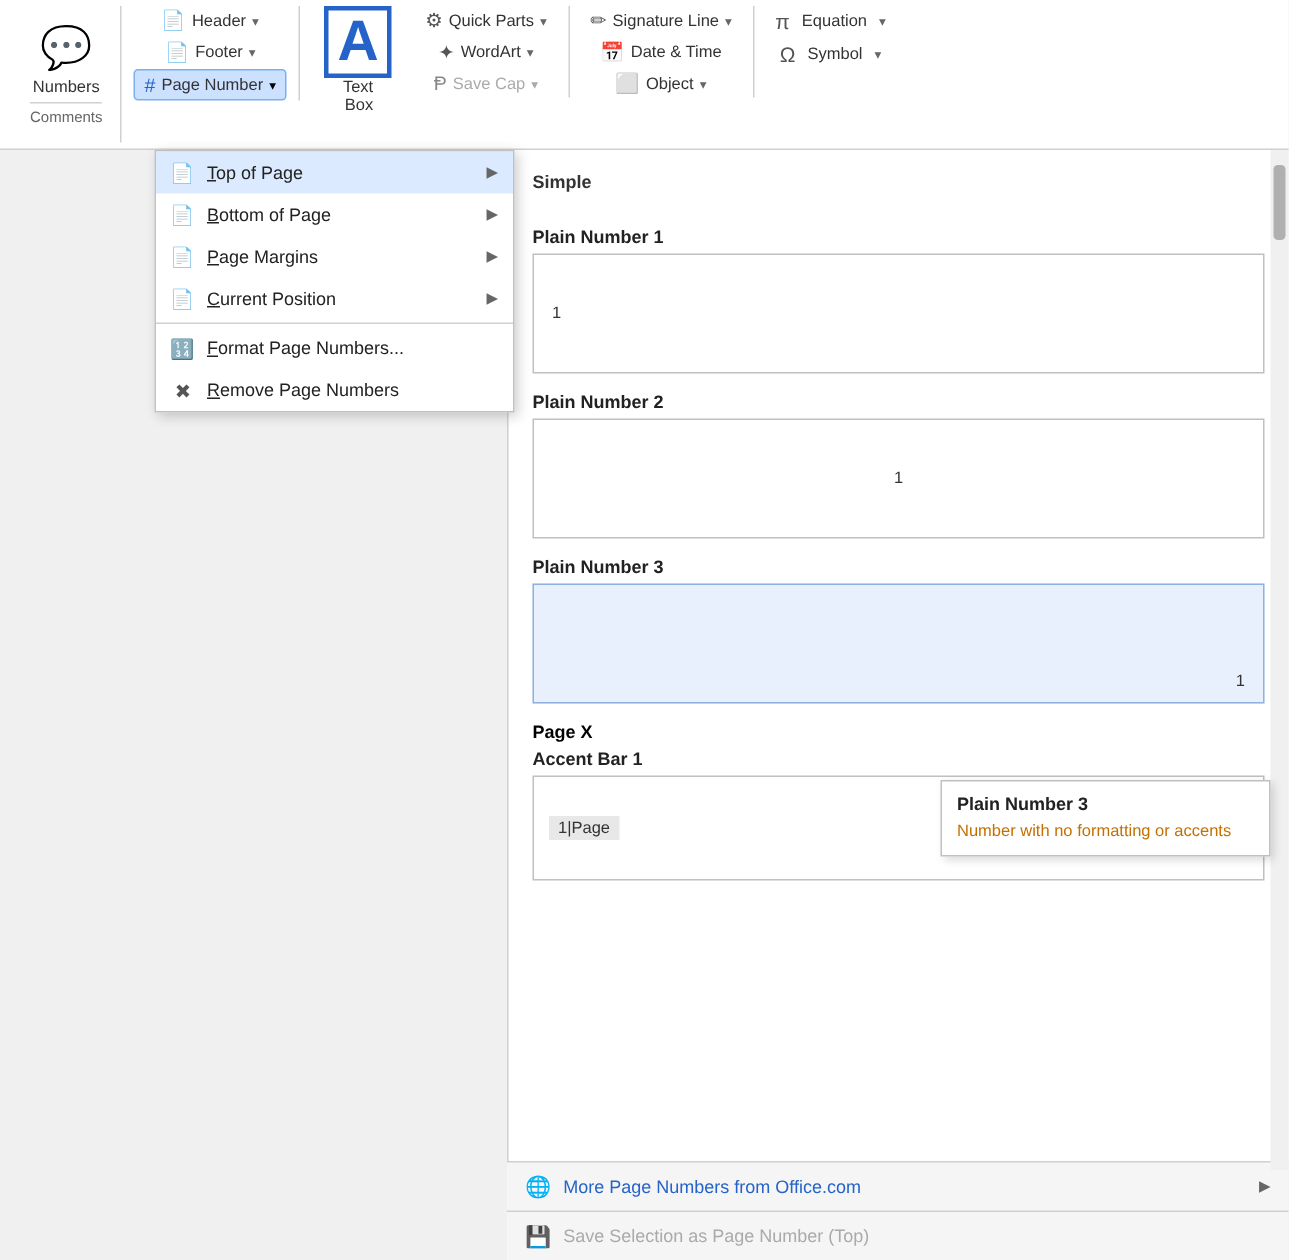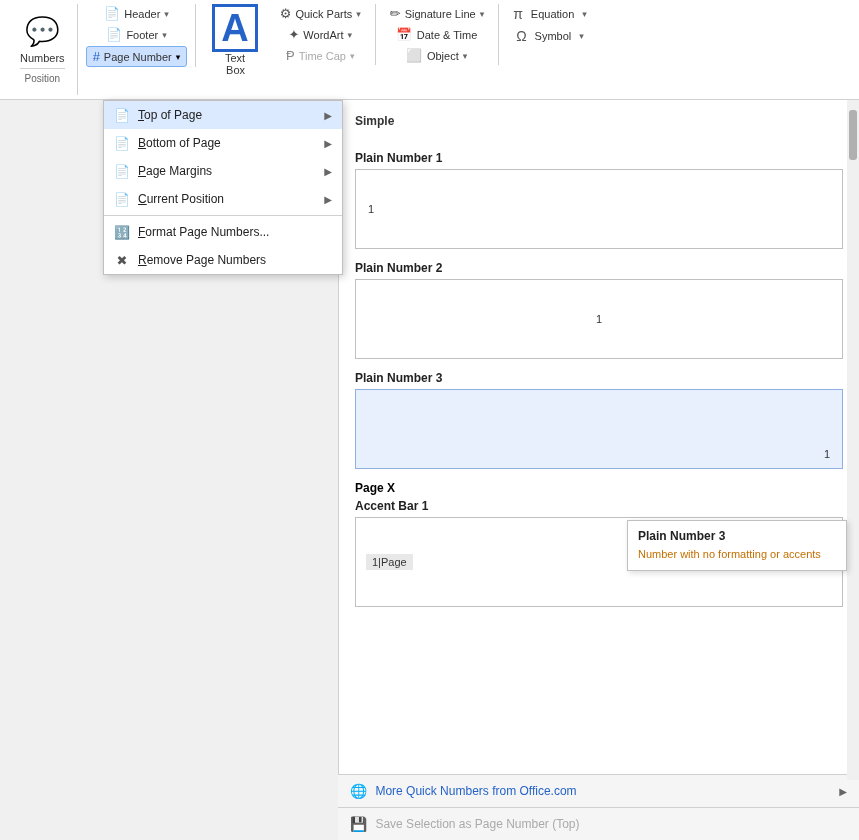--- a/index.html
+++ b/index.html
@@ -219,21 +219,21 @@
       font-size: 12px;
       font-weight: bold;
       color: #000000;
       margin-top: 8px;
       margin-bottom: 4px;
     }
 
     .accent-preview {
       border: 1px solid #c0c0c0;
       background: #fff;
-      height: 90px;
+      height: 70px;
       margin-bottom: 8px;
       position: relative;
     }
     .accent-inner {
       position: absolute;
       left: 10px;
       top: 50%;
       transform: translateY(-50%);
       font-size: 11px;
       color: #333;
@@ -263,21 +263,21 @@
     }
   </style>
 </head>
 <body>
 
 <div class="ribbon">
 
   <div class="comment-section">
     <div style="font-size:28px; color:#2563c8;">💬</div>
     <div style="font-size:11px; color:#333; cursor:pointer;">Numbers</div>
-    <div style="font-size:10px; color:#666; border-top:1px solid #d0d0d0; width:100%; text-align:center; padding-top:4px;">Position</div>
+    <div style="font-size:10px; color:#666; border-top:1px solid #d0d0d0; width:100%; text-align:center; padding-top:4px;">Comments</div>
   </div>
 
   <div class="header-footer-col">
     <div class="ribbon-btn ribbon-btn-small">
       <span style="font-size:13px; color:#555;">📄</span>
       <span style="font-size:11px; color:#333;">Header</span>
       <span style="font-size:9px; color:#666;">▾</span>
     </div>
     <div class="ribbon-btn ribbon-btn-small">
       <span style="font-size:13px; color:#555;">📄</span>
@@ -302,21 +302,21 @@
       <span style="font-size:11px; color:#333;">Quick Parts</span>
       <span style="font-size:9px; color:#666;">▾</span>
     </div>
     <div class="ribbon-btn ribbon-btn-small">
       <span style="font-size:13px; color:#555;">✦</span>
       <span style="font-size:11px; color:#333;">WordArt</span>
       <span style="font-size:9px; color:#666;">▾</span>
     </div>
     <div class="ribbon-btn ribbon-btn-small">
       <span style="font-size:13px; color:#888;">Ᵽ</span>
-      <span style="font-size:11px; color:#aaa;">Time Cap</span>
+      <span style="font-size:11px; color:#aaa;">Save Cap</span>
       <span style="font-size:9px; color:#aaa;">▾</span>
     </div>
   </div>
 
   <div class="quick-parts-col" style="border-right: 1px solid #d0d0d0; padding-right: 8px;">
     <div class="ribbon-btn ribbon-btn-small">
       <span style="font-size:13px; color:#555;">✏</span>
       <span style="font-size:11px; color:#333;">Signature Line</span>
       <span style="font-size:9px; color:#666;">▾</span>
     </div>
@@ -420,21 +420,21 @@
   <div class="tooltip-desc">Number with no formatting or accents</div>
 </div>
 
 <div style="position:absolute; top:100px; right:0; width:12px; bottom:60px; background:#f0f0f0; z-index:70;">
   <div style="width:8px; height:50px; background:#b0b0b0; border-radius:3px; position:absolute; top:10px; left:2px;"></div>
 </div>
 
 <div class="gallery-bottom">
   <div class="gallery-bottom-item">
     <span style="font-size:14px; color:#2563c8;">🌐</span>
-    <span style="font-size:12px; color:#2563c8;">More Quick Numbers from Office.com</span>
+    <span style="font-size:12px; color:#2563c8;">More Page Numbers from Office.com</span>
     <span style="margin-left:auto; font-size:10px; color:#666;">▶</span>
   </div>
   <div class="bottom-divider"></div>
   <div class="gallery-bottom-item disabled">
     <span style="font-size:14px; color:#aaa;">💾</span>
     <span style="font-size:12px; color:#aaa;">Save Selection as Page Number (Top)</span>
   </div>
 </div>
 
 </body></html>

